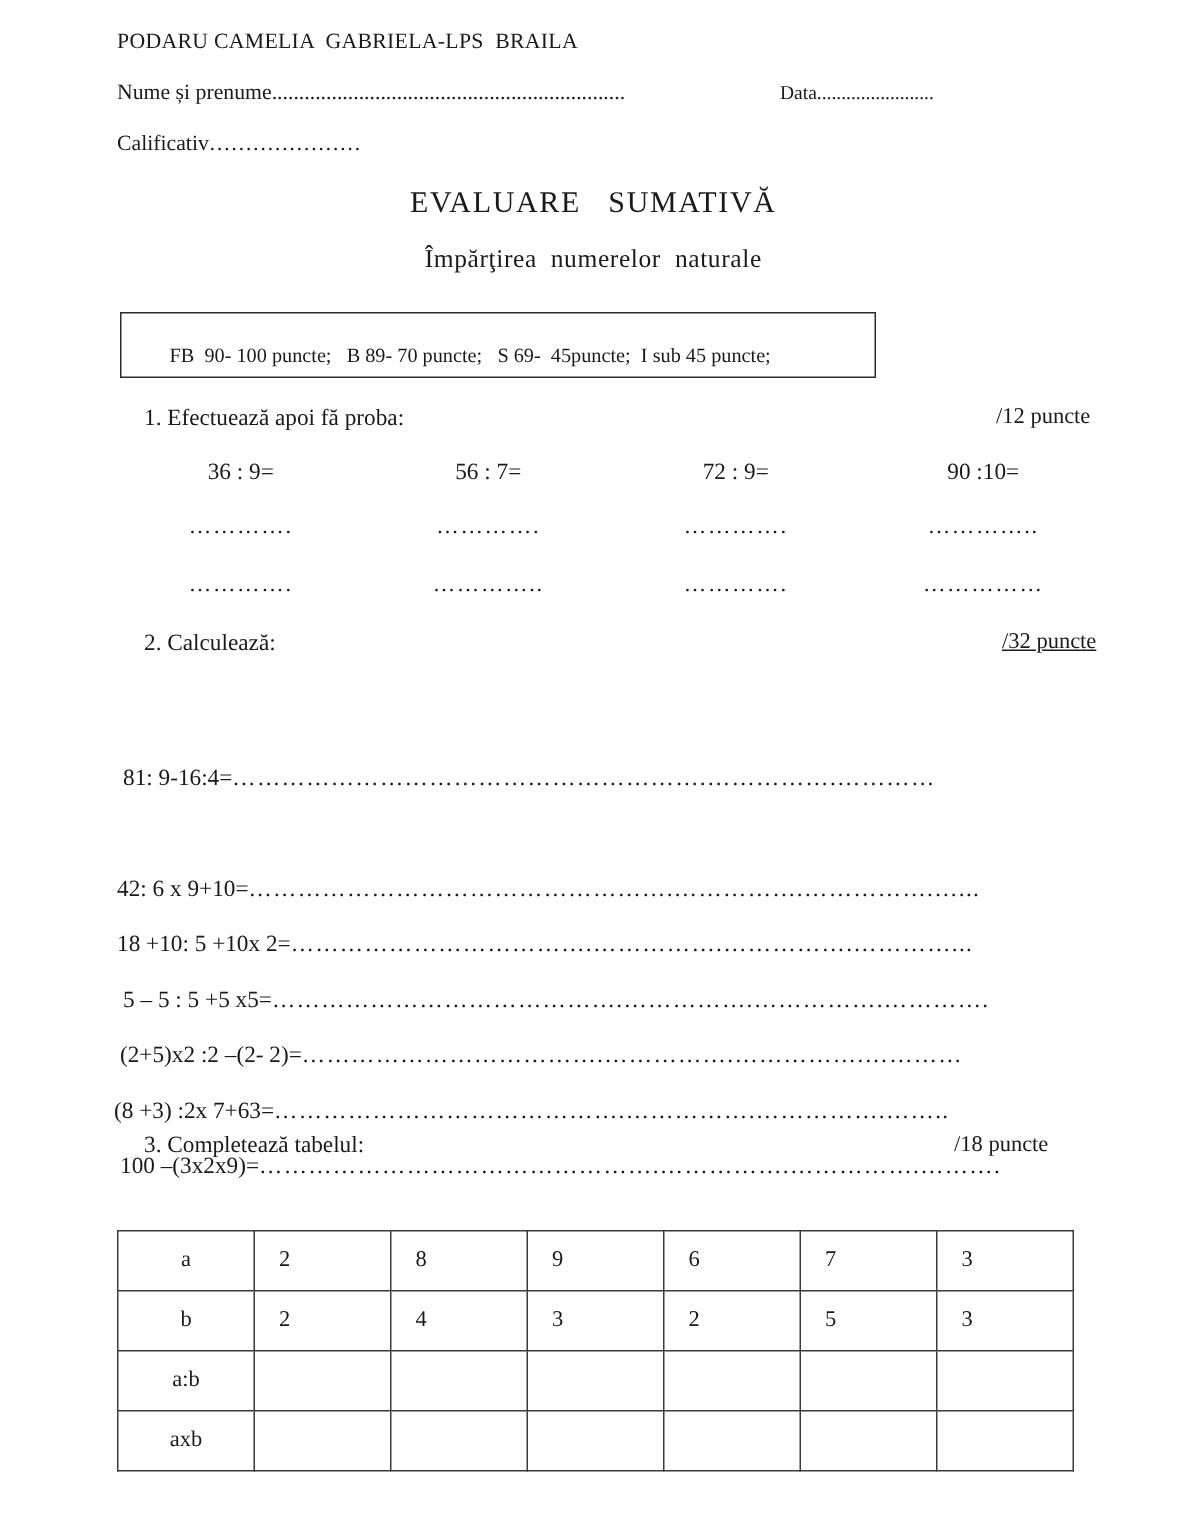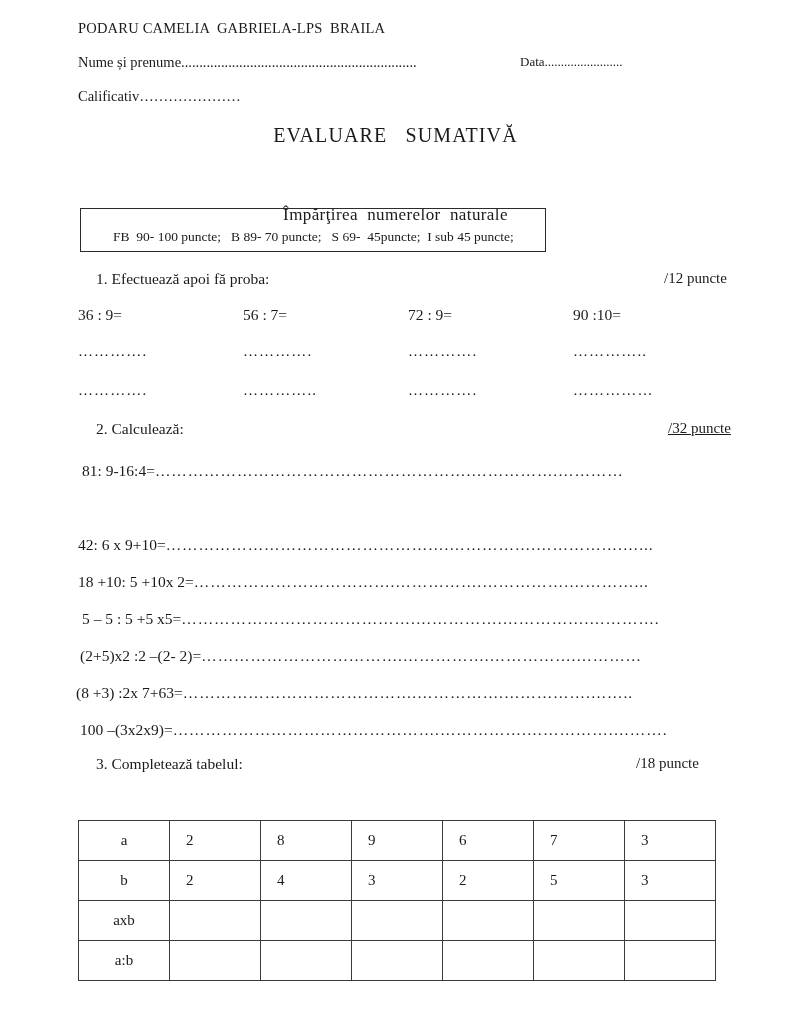--- a/index.html
+++ b/index.html
@@ -69,29 +69,28 @@
   }
   .title-sub {
     position: absolute;
     left: 0;
     right: 0;
     top: 163px;
     text-align: center;
     font-size: 17px;
     letter-spacing: 0.4px;
     white-space: pre;
-    margin-top: 42px;
   }
 
   
   .score-box {
     position: absolute;
     left: 80px;
     top: 208px;
-    width: 466px;
+    width: 504px;
     height: 44px;
     border: 1.5px solid #2b2b2b;
     box-sizing: border-box;
     display: flex;
     align-items: flex-end;
   }
   .score-box-text {
     font-size: 13.5px;
     padding-left: 32px;
     padding-bottom: 6px;
@@ -122,37 +121,39 @@
   .ex1-row {
     position: absolute;
     left: 78px;
     width: 660px;
     display: flex;
     font-size: 15.5px;
   }
   .ex1-cell {
     width: 172px;
     white-space: pre;
+    text-align: center;
   }
   #ex1-problems { top: 306px; }
   #ex1-dots1 { top: 343px; }
   #ex1-dots2 { top: 382px; }
   .dots-short {
     letter-spacing: 1.1px;
     font-size: 15px;
   }
 
   
   .ex2-item {
     position: absolute;
     left: 82px;
     width: 660px;
     font-size: 15.5px;
     white-space: nowrap;
     overflow: hidden;
+    margin-top: 48px;
   }
   .ex2-expr { white-space: pre; }
   .ex2-dots {
     letter-spacing: 0.9px;
   }
 
   
   .tbl {
     position: absolute;
     left: 78px;
@@ -259,30 +260,30 @@
       <tr>
         <td class="label">b</td>
         <td class="val">2</td>
         <td class="val">4</td>
         <td class="val">3</td>
         <td class="val">2</td>
         <td class="val">5</td>
         <td class="val">3</td>
       </tr>
       <tr>
+        <td class="label">a:b</td>
+        <td class="val"></td>
+        <td class="val"></td>
+        <td class="val"></td>
+        <td class="val"></td>
+        <td class="val"></td>
+        <td class="val"></td>
+      </tr>
+      <tr>
         <td class="label">axb</td>
-        <td class="val"></td>
-        <td class="val"></td>
-        <td class="val"></td>
-        <td class="val"></td>
-        <td class="val"></td>
-        <td class="val"></td>
-      </tr>
-      <tr>
-        <td class="label">a:b</td>
         <td class="val"></td>
         <td class="val"></td>
         <td class="val"></td>
         <td class="val"></td>
         <td class="val"></td>
         <td class="val"></td>
       </tr>
     </tbody>
   </table>
 

